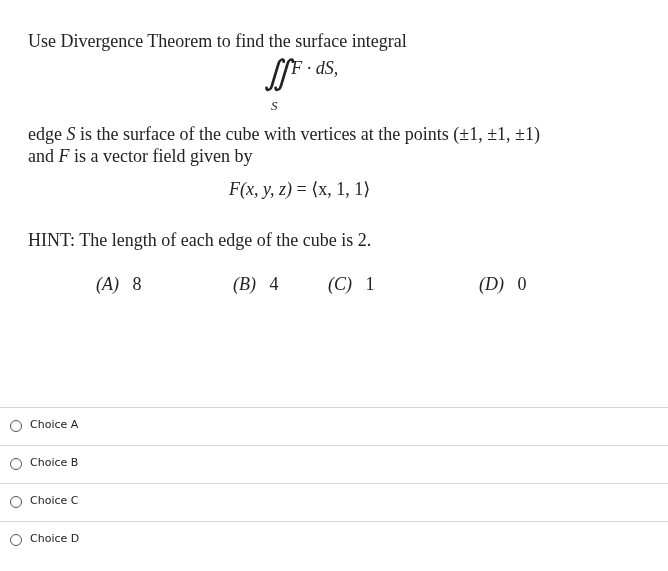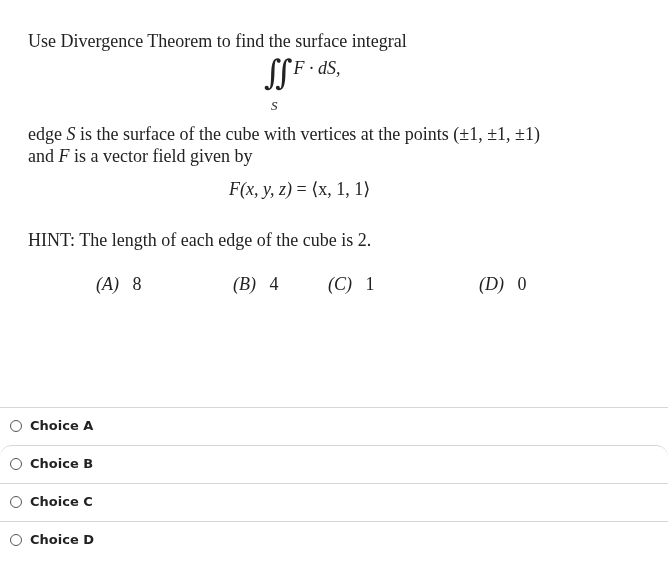--- a/index.html
+++ b/index.html
@@ -4,29 +4,29 @@
   <style>
     html, body { margin: 0; padding: 0; background: #ffffff; }
     body { width: 668px; height: 571px; position: relative; overflow: hidden; color: #1a1a1a; }
     .tex { font-family: "Liberation Serif", "DejaVu Serif", serif; font-size: 18px; color: #222; }
     .abs { position: absolute; white-space: nowrap; }
     .it { font-style: italic; }
     .integral { font-size: 34px; font-style: italic; letter-spacing: -10px; }
     .sub { font-size: 13px; font-style: italic; }
     .option-row { position: absolute; left: 0; width: 668px; height: 38px; border-top: 1px solid #d6d6d6; }
     .radio { position: absolute; left: 10px; top: 12px; width: 12px; height: 12px; border: 1.2px solid #555; border-radius: 50%; background: #fff; box-sizing: border-box; }
-    .option-label { position: absolute; left: 30px; top: 10px; font-family: "DejaVu Sans", "Liberation Sans", sans-serif; font-size: 13px; color: #222; font-weight: bold; }
+    .option-label { position: absolute; left: 30px; top: 10px; font-family: "DejaVu Sans", "Liberation Sans", sans-serif; font-size: 11px; color: #222; }
   </style>
 </head>
 <body>
 
 <div>
   <div class="abs tex" style="left:28px; top:31px;">Use Divergence Theorem to find the surface integral</div>
 
-  <div class="abs tex" style="left:264px; top:52px;">
+  <div class="abs tex" style="left:264px; top:52px;font-family:Liberation Serif, serif;">
     <span class="integral">∬</span>
     <span class="it" style="position:relative; top:-10px; left:6px;">F · dS,</span>
   </div>
   <div class="abs tex sub" style="left:271px; top:98px;">S</div>
 
   <div class="abs tex" style="left:28px; top:124px;">
     <span>edge </span><span class="it">S</span><span> is the surface of the cube with vertices at the points (±1, ±1, ±1)</span>
   </div>
 
   <div class="abs tex" style="left:28px; top:146px;">
@@ -53,21 +53,21 @@
   <div class="abs tex" style="left:479px; top:274px;">
     <span class="it">(D)</span>&nbsp;&nbsp;&nbsp;<span>0</span>
   </div>
 </div>
 
 <div>
   <div class="option-row" style="top:407px;">
     <span class="radio"></span>
     <span class="option-label">Choice A</span>
   </div>
-  <div class="option-row" style="top:445px;border-radius:12px;">
+  <div class="option-row" style="top:445px;">
     <span class="radio"></span>
     <span class="option-label">Choice B</span>
   </div>
   <div class="option-row" style="top:483px;padding-left:20px;">
     <span class="radio"></span>
     <span class="option-label">Choice C</span>
   </div>
   <div class="option-row" style="top:521px;">
     <span class="radio"></span>
     <span class="option-label">Choice D</span>

